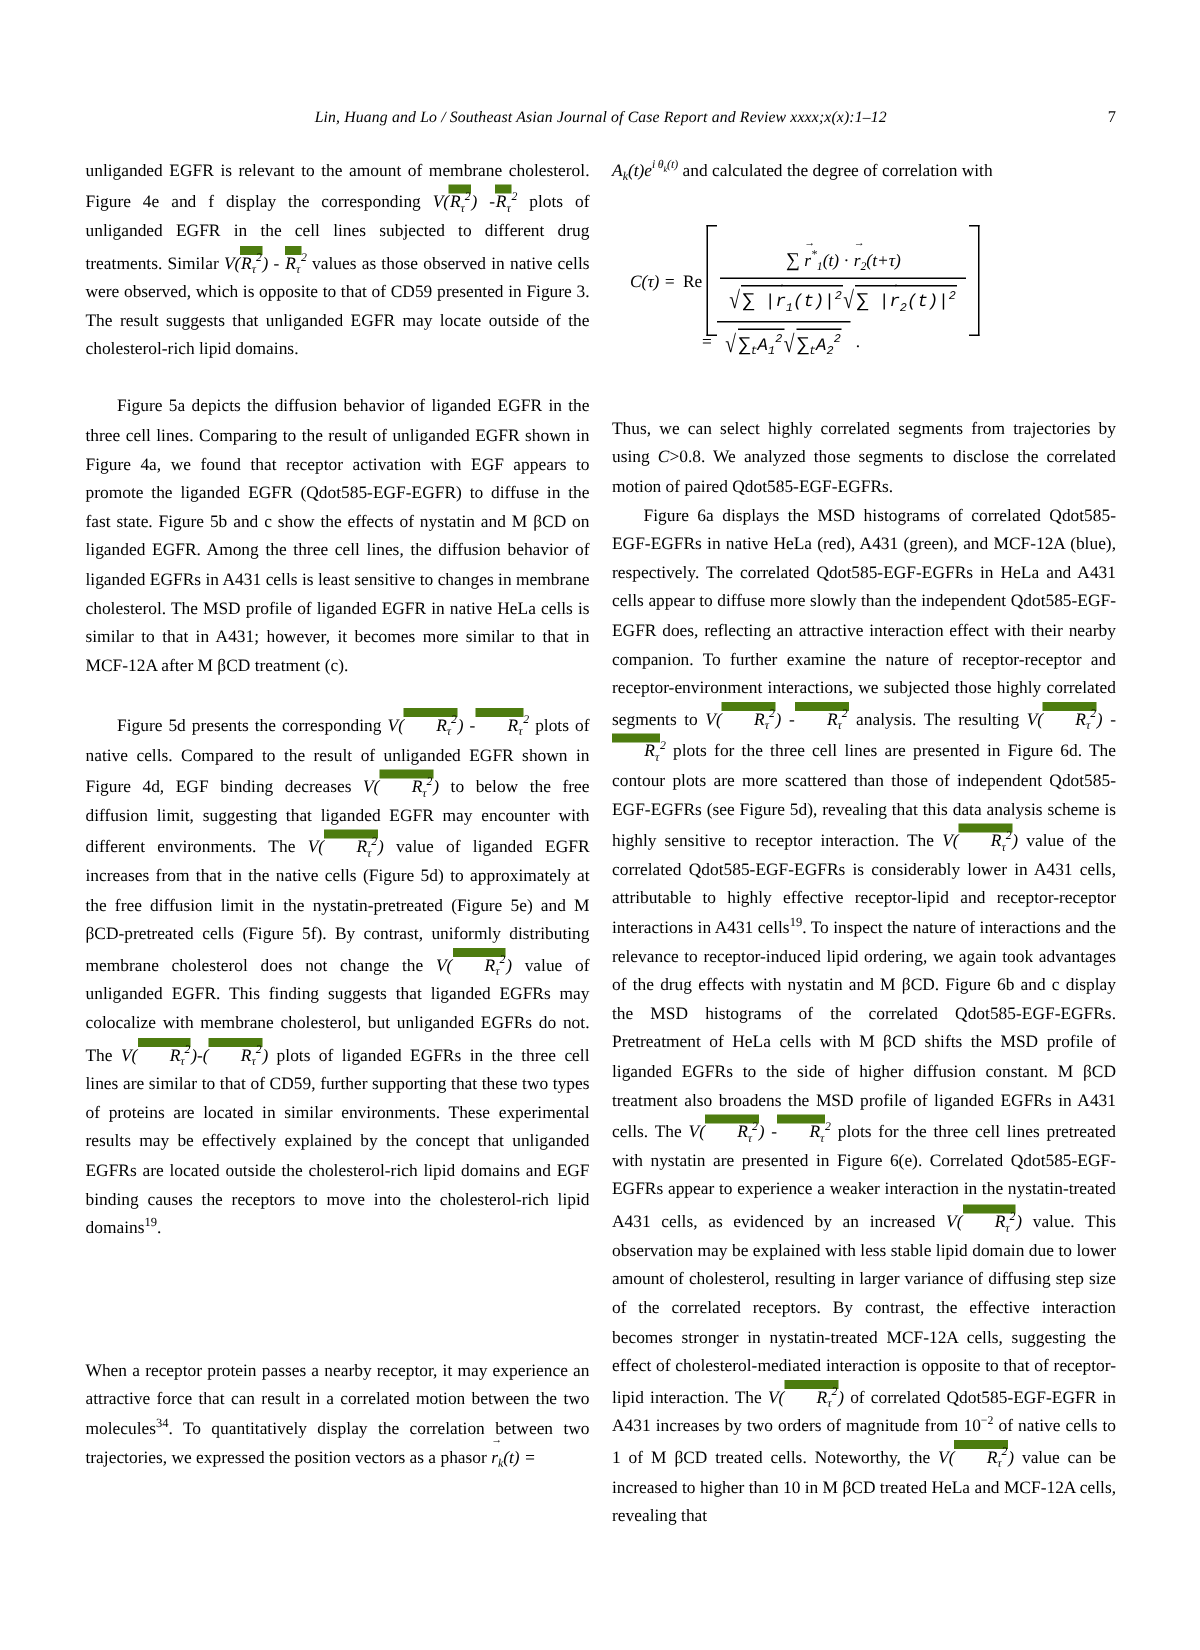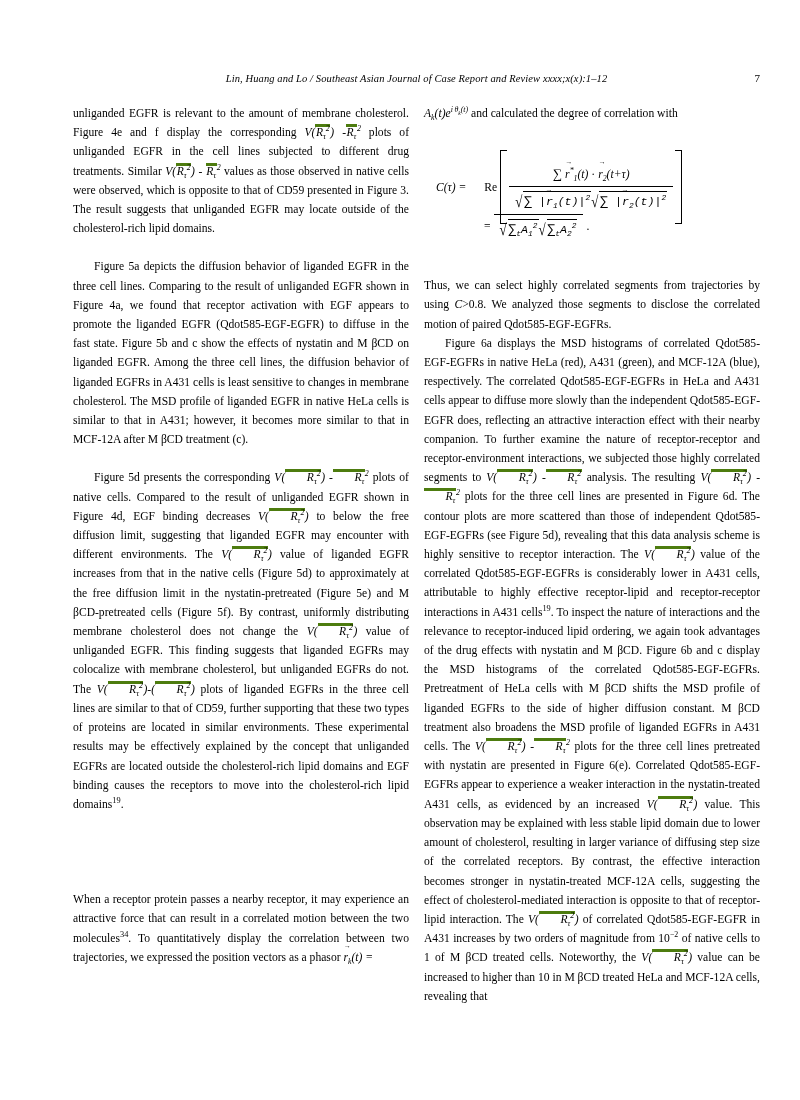--- a/index.html
+++ b/index.html
@@ -10,21 +10,21 @@
   body {
     width: 800px;
     height: 1100px;
     font-family: "Liberation Serif", "DejaVu Serif", serif;
     color: #000000;
     position: relative;
     overflow: hidden;
   }
   .page {
     position: absolute;
-    left: 16px; top: 0;
+    left: 0; top: 0;
     width: 648px; height: 1100px;
   }
   
   .runhead {
     position: absolute;
     left: 57px;
     top: 72px;
     width: 687px;
     height: 16px;
     font-size: 10.5px;
@@ -78,21 +78,21 @@
   .spacer-m  { height: 19px; }
 
   
   .math {
     font-style: italic;
     font-family: "Liberation Serif", "DejaVu Serif", serif;
     white-space: nowrap;
   }
   .mathup { font-style: normal; }
   .ovl {
-    border-top: 3px solid #4d7c0f;
+    border-top: 6px solid #4d7c0f;
     padding: 0 0.5px;
     display: inline-block;
     line-height: 1.05;
   }
   sup.sm { font-size: 0.68em; vertical-align: super; line-height: 0; }
   sub.sm { font-size: 0.68em; vertical-align: sub;   line-height: 0; }
   .refnum { font-size: 0.72em; vertical-align: super; line-height: 0; margin-top: 16px; }
 
   
   .eqblock {
@@ -108,21 +108,21 @@
     display: flex;
     align-items: center;
   }
   .eqline2 {
     position: absolute;
     left: 60px;
     top: 78px;
     display: flex;
     align-items: center;
   }
-  .lhs { font-style: italic; margin-right: 18px; white-space: nowrap; }
+  .lhs { font-style: italic; margin-right: 5px; white-space: nowrap; }
   .op-re { font-style: normal; margin-right: 3px; }
   .bigbracket-l, .bigbracket-r {
     display: inline-block;
     width: 7px;
     height: 74px;
     border-top: 1.2px solid #000;
     border-bottom: 1.2px solid #000;
     box-sizing: border-box;
   }
   .bigbracket-l { border-left: 1.2px solid #000; margin-right: 2px; }

